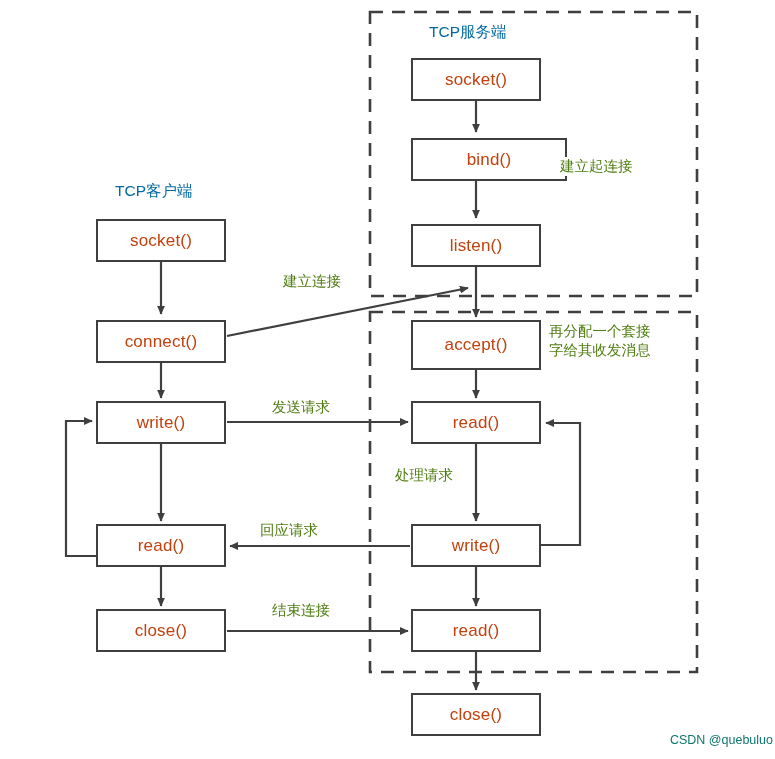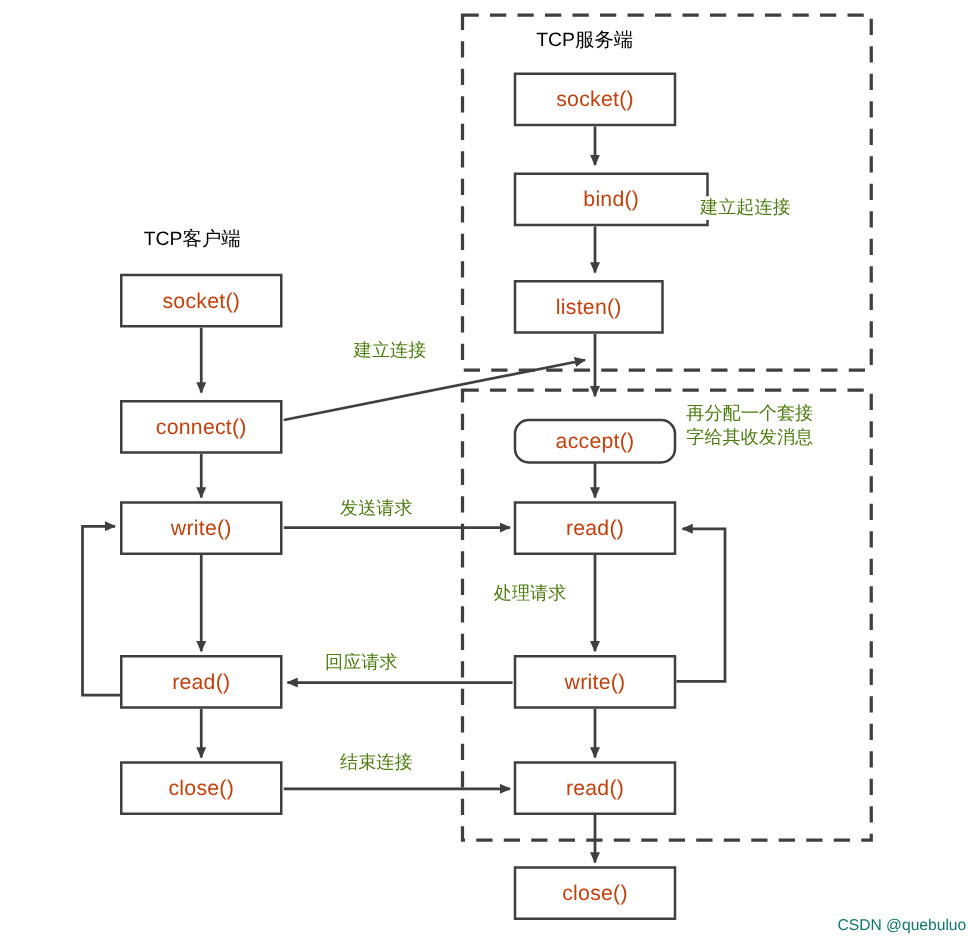--- a/index.html
+++ b/index.html
@@ -33,21 +33,21 @@
     font-size: 17px;
     display: flex;
     align-items: center;
     justify-content: center;
     letter-spacing: 0.2px;
     z-index: 3;
   }
   .group-title {
     position: absolute;
     font-size: 15.5px;
-    color: #000000;
+    color: #0369a1;
     z-index: 3;
     white-space: nowrap;
   }
   .edge-label {
     position: absolute;
     font-size: 14.5px;
     color: #4d7c0f;
     z-index: 4;
     white-space: nowrap;
     background: #ffffff;
@@ -103,22 +103,22 @@
     <line x1="227" y1="422" x2="408" y2="422" stroke="#3f3f3f" stroke-width="2.2" marker-end="url(#arrowhead)"></line>
     <line x1="410" y1="546" x2="230" y2="546" stroke="#3f3f3f" stroke-width="2.2" marker-end="url(#arrowhead)"></line>
     <line x1="227" y1="631" x2="408" y2="631" stroke="#3f3f3f" stroke-width="2.2" marker-end="url(#arrowhead)"></line>
   </svg>
 
   <div class="group-title" style="left:429px; top:22px;">TCP服务端</div>
   <div class="group-title" style="left:115px; top:181px;">TCP客户端</div>
 
   <div class="node" style="left:411px; top:58px; width:130px; height:43px;">socket()</div>
   <div class="node" style="left:411px; top:138px; width:156px; height:43px;">bind()</div>
-  <div class="node" style="left:411px; top:224px; width:120px; height:43px;">listen()</div>
-  <div class="node" style="left:411px; top:335px; width:130px; height:36px;border-radius:12px;">accept()</div>
+  <div class="node" style="left:411px; top:224px; width:130px; height:43px;">listen()</div>
+  <div class="node" style="left:411px; top:320px; width:130px; height:50px;">accept()</div>
   <div class="node" style="left:411px; top:401px; width:130px; height:43px;">read()</div>
   <div class="node" style="left:411px; top:524px; width:130px; height:43px;">write()</div>
   <div class="node" style="left:411px; top:609px; width:130px; height:43px;">read()</div>
   <div class="node" style="left:411px; top:693px; width:130px; height:43px;">close()</div>
 
   <div class="node" style="left:96px; top:219px; width:130px; height:43px;">socket()</div>
   <div class="node" style="left:96px; top:320px; width:130px; height:43px;">connect()</div>
   <div class="node" style="left:96px; top:401px; width:130px; height:43px;">write()</div>
   <div class="node" style="left:96px; top:524px; width:130px; height:43px;">read()</div>
   <div class="node" style="left:96px; top:609px; width:130px; height:43px;">close()</div>

